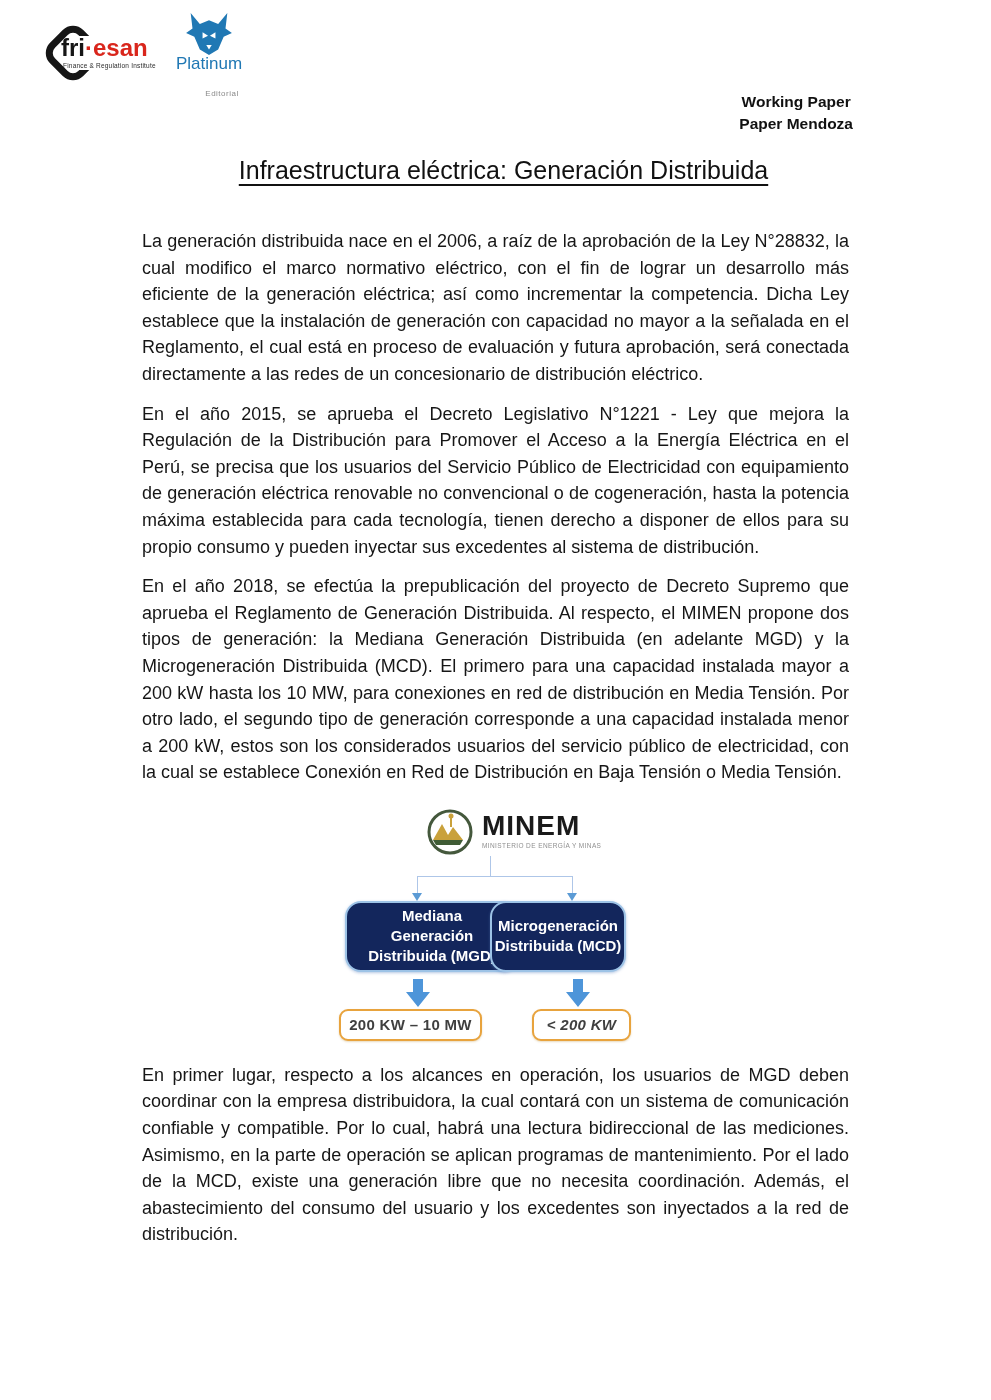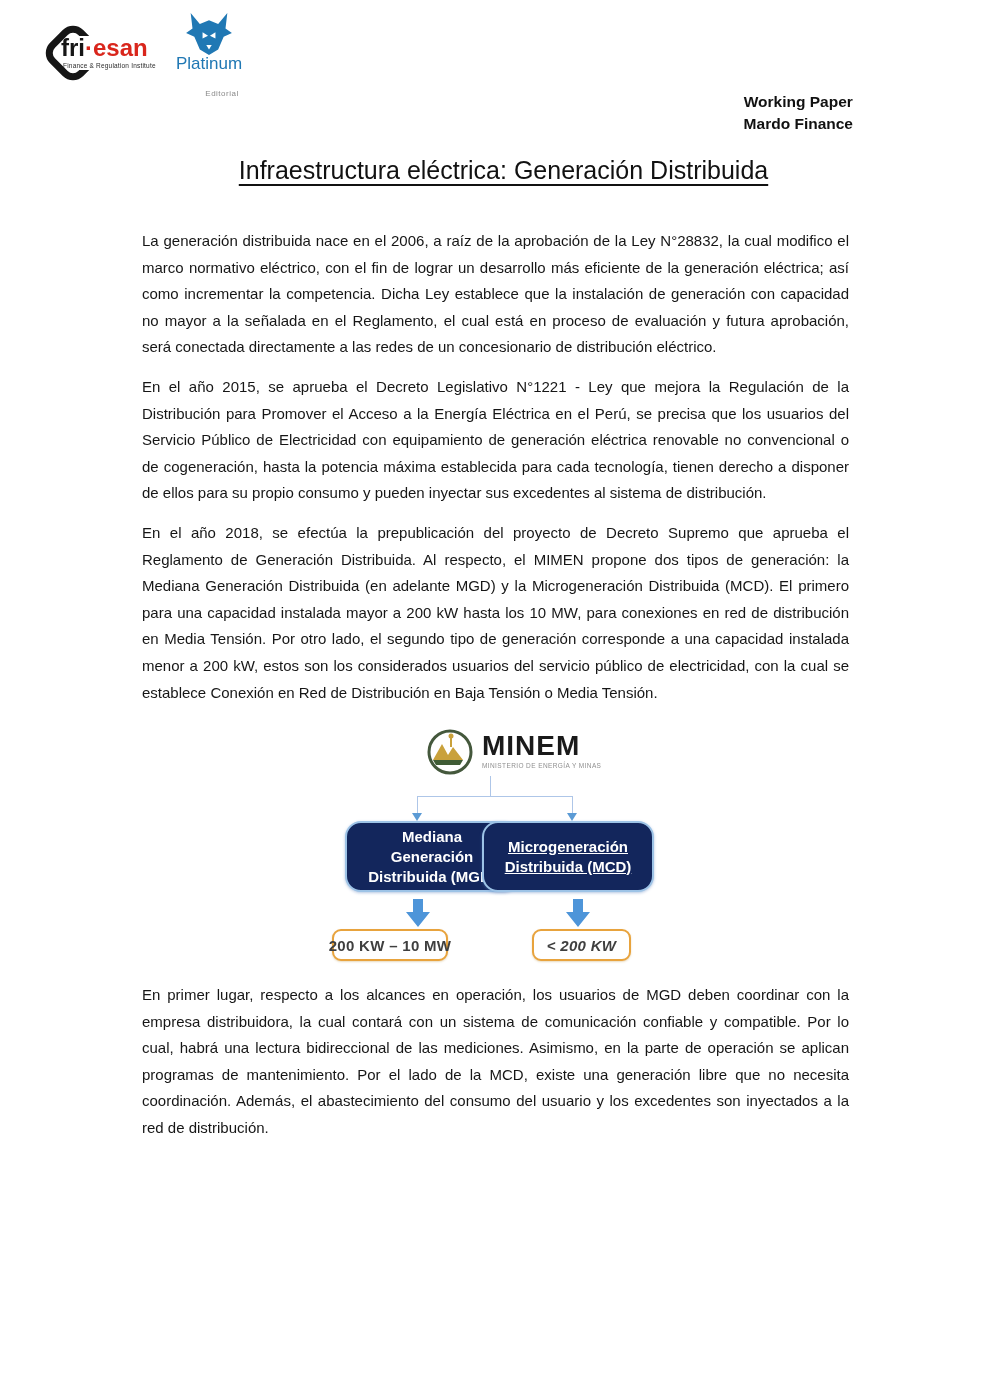--- a/index.html
+++ b/index.html
@@ -29,21 +29,21 @@
   
   .title {
     position:absolute; top:156px; left:0; width:100%; text-align:center;
     font-size:25px; color:#111; font-weight:400;
     text-decoration:underline; text-decoration-thickness:2px; text-underline-offset:5px;padding-left:16px;
   }
 
   
   .body-col { position:absolute; top:228px; left:142px; width:707px; }
   .body-col p {
-    font-size:15px; line-height:26.6px; text-align:justify; color:#161616;
+    font-size:18px; line-height:26.6px; text-align:justify; color:#161616;
     margin-bottom:13px;
   }
 
   
   .diagram { position:relative; width:707px; height:238px; margin-top:22px; margin-bottom:16px; }
 
   .minem { position:absolute; left:284px; top:0; display:flex; align-items:flex-start; }
   .minem .m-text { margin-left:8px; padding-top:4px; }
   .minem .m-name { font-size:28px; font-weight:bold; color:#1a1a1a; letter-spacing:1px; line-height:28px; }
   .minem .m-sub { font-size:6.5px; color:#8f8f8f; letter-spacing:.4px; margin-top:2px; }
@@ -63,35 +63,35 @@
 
   .nodebox {
     position:absolute; top:93px; height:71px; border-radius:16px;
     background:#13265c; border:2px solid #9dc3e6;
     box-shadow:0 1px 3px rgba(90,130,190,.45);
     color:#ffffff; font-weight:bold; font-size:15px; line-height:20px;
     display:flex; align-items:center; justify-content:center; text-align:center;
     white-space:pre-line;
   }
   .nodebox.b1 { left:203px; width:174px; }
-  .nodebox.b2 { left:340px; width:172px;text-decoration:underline; }
+  .nodebox.b2 { left:348px; width:136px; }
 
   .blockarrow { position:absolute; top:171px; }
   .blockarrow.ba1 { left:264px; }
   .blockarrow.ba2 { left:424px; }
 
   .valuebox {
     position:absolute; top:201px; height:32px; border-radius:9px;
     background:#ffffff; border:2px solid #e8a33d;
     box-shadow:0 1px 2px rgba(190,150,70,.35);
     color:#3f3f3f; font-weight:bold; font-size:15px;
     display:flex; align-items:center; justify-content:center; letter-spacing:.3px;
     white-space:nowrap;
   }
-  .valuebox.v1 { left:190px; width:116px; }
+  .valuebox.v1 { left:197px; width:143px; }
   .valuebox.v2 { left:390px; width:99px;font-style:italic; }
 </style>
 </head>
 <body>
 
 <div class="page">
 
   <div class="friesan">
     <svg width="58" height="62" viewBox="0 0 58 62">
       <g transform="rotate(45 28 31)">
@@ -109,21 +109,21 @@
       <path d="M20 22 l6 4 -6 3 z" fill="#ffffff"></path>
       <path d="M34 22 l-6 4 6 3 z" fill="#ffffff"></path>
       <path d="M24 36 h6 l-3 5 z" fill="#ffffff"></path>
     </svg>
     <div class="pname">Platinum</div>
     <div class="psub">Editorial</div>
   </div>
 
   <div class="meta">
     <div>Working Paper</div>
-    <div>Mardo Finance</div>
+    <div>Paper Mendoza</div>
   </div>
 
   <div class="title">Infraestructura eléctrica: Generación Distribuida</div>
 
   <div class="body-col">
     <p>La generación distribuida nace en el 2006, a raíz de la aprobación de la Ley N°28832, la cual modifico el marco normativo eléctrico, con el fin de lograr un desarrollo más eficiente de la generación eléctrica; así como incrementar la competencia. Dicha Ley establece que la instalación de generación con capacidad no mayor a la señalada en el Reglamento, el cual está en proceso de evaluación y futura aprobación, será conectada directamente a las redes de un concesionario de distribución eléctrico.</p>
     <p>En el año 2015, se aprueba el Decreto Legislativo N°1221 - Ley que mejora la Regulación de la Distribución para Promover el Acceso a la Energía Eléctrica en el Perú, se precisa que los usuarios del Servicio Público de Electricidad con equipamiento de generación eléctrica renovable no convencional o de cogeneración, hasta la potencia máxima establecida para cada tecnología, tienen derecho a disponer de ellos para su propio consumo y pueden inyectar sus excedentes al sistema de distribución.</p>
     <p>En el año 2018,  se efectúa la prepublicación del proyecto de Decreto Supremo que aprueba el Reglamento de Generación Distribuida.  Al respecto, el MIMEN propone dos tipos de generación: la Mediana Generación Distribuida (en adelante MGD) y la Microgeneración Distribuida (MCD). El primero para una capacidad instalada mayor a 200 kW hasta los 10 MW, para conexiones en red de distribución en Media Tensión. Por otro lado, el segundo tipo de generación corresponde a una capacidad instalada menor a 200 kW, estos son los considerados usuarios del servicio público de electricidad, con la cual se establece Conexión en Red de Distribución en Baja Tensión o Media Tensión.</p>
 
     <div class="diagram">

